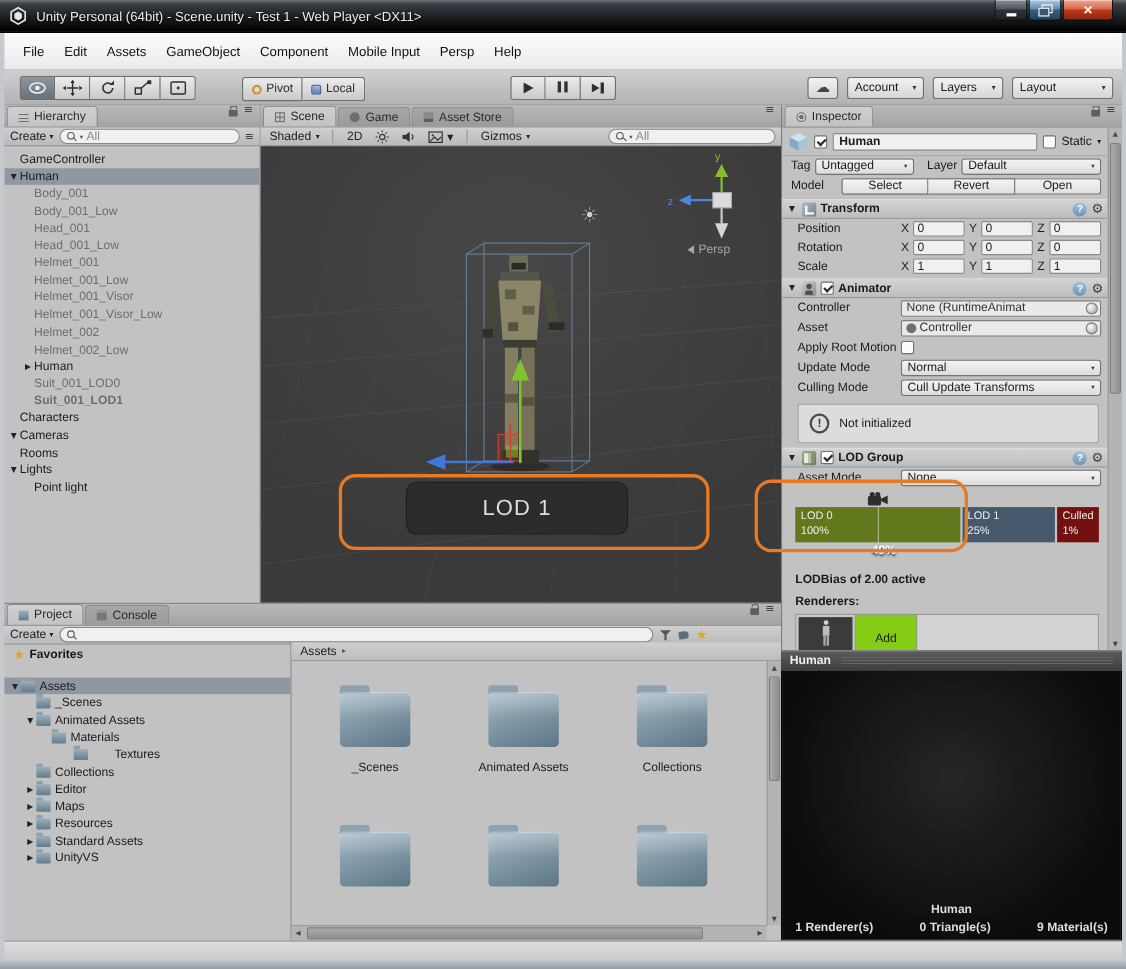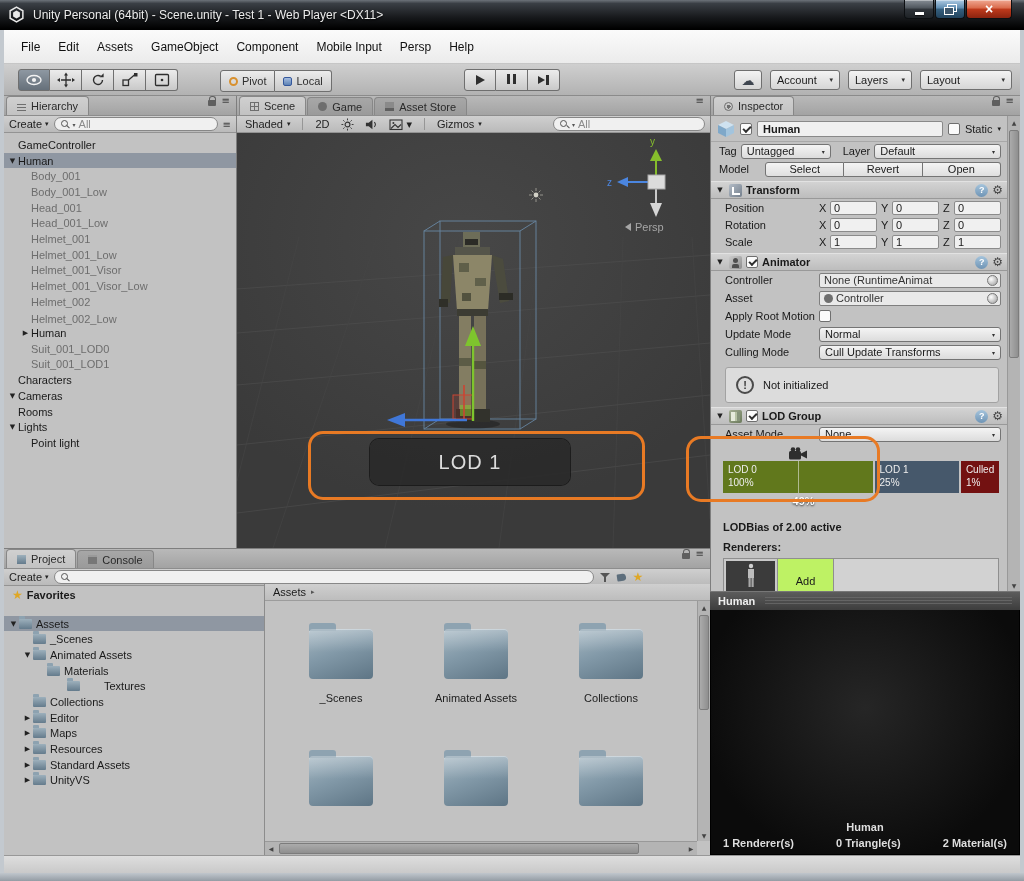--- a/index.html
+++ b/index.html
@@ -164,21 +164,21 @@
   .lodbar { display:flex; gap:2px; height:32px; }
   .lodseg { position:relative; color:#eee; font-size:10px; line-height:1.25; padding:3px 0 0 5px; overflow:hidden; }
   .lodcam { position:absolute; left:calc(27% - 10px); top:-14px; z-index:3; }
   .lodline { position:absolute; left:27%; top:0; width:1px; height:32px; background:rgba(240,240,240,.55); z-index:2; }
   .lodpos { position:absolute; left:calc(27% - 5px); top:34px; color:#fff; font-weight:bold; font-size:11px; text-shadow:0 1px 2px rgba(0,0,0,.75); }
   .biasnote { margin:0 0 8px 12px; font-weight:bold; font-size:11px; }
   .rendlabel { margin:0 0 5px 12px; font-weight:bold; font-size:11px; }
   .rendbox { margin:0 8px 0 12px; height:46px; background:#d6d6d6; border:1px solid #8f8f8f; display:flex; }
   .rthumbcell { width:54px; border-right:1px solid #8f8f8f; background:#c9c9c9; padding:2px; }
   .rthumb { width:100%; height:30px; background:#3b3b3b; display:flex; align-items:center; justify-content:center; }
-  .addcell { width:56px; border-right:1px solid #8f8f8f; display:flex; align-items:center; justify-content:center; background:#bef264; font-size:11px; }
+  .addcell { width:56px; border-right:1px solid #8f8f8f; display:flex; align-items:center; justify-content:center; background:#84cc16; font-size:11px; }
   .rendrest { flex:1; background:#d2d2d2; }
 
   
   .preview { left:710px; top:591px; width:310px; height:264px; }
   .preview-head { height:19px; background:linear-gradient(#5c5c5c,#3d3d3d); border-top:1px solid #777; display:flex; align-items:center; padding:0 8px; color:#eee; font-weight:bold; font-size:11px; gap:10px; }
   .preview-grip { flex:1; height:9px; background:repeating-linear-gradient(0deg,transparent 0 2px,#6e6e6e 2px 3px); opacity:.7; }
   .preview-body { position:absolute; top:19px; left:0; right:0; bottom:0; background:radial-gradient(ellipse at 50% 40%, #262626, #0b0b0b 75%); border:1px solid #000; border-top:none; }
   .preview-info { position:absolute; left:0; right:0; bottom:5px; color:#dedede; }
   .preview-name { text-align:center; font-weight:bold; margin-bottom:4px; font-size:11px; }
   .preview-stats { display:flex; justify-content:space-between; padding:0 12px; font-weight:bold; font-size:11px; }
@@ -403,21 +403,21 @@
           <span class="tlabel">Helmet_002_Low</span>
         </div>
         <div class="trow" style="padding-left: 16px;">
           <span class="arr">▶</span>
           <span class="tlabel">Human</span>
         </div>
         <div class="trow dim" style="padding-left: 16px;">
           <span class="arr"></span>
           <span class="tlabel">Suit_001_LOD0</span>
         </div>
-        <div class="trow dim" style="padding-left: 16px;">
+        <div class="trow dim" style="padding-left: 16px; font-weight: bold;">
           <span class="arr"></span>
           <span class="tlabel">Suit_001_LOD1</span>
         </div>
         <div class="trow" style="padding-left: 3px;">
           <span class="arr"></span>
           <span class="tlabel">Characters</span>
         </div>
         <div class="trow" style="padding-left: 3px;">
           <span class="arr">▼</span>
           <span class="tlabel">Cameras</span>
@@ -799,21 +799,21 @@
     <div class="preview-head">
       <span>Human</span>
       <span class="preview-grip"></span>
     </div>
     <div class="preview-body">
       <div class="preview-info">
         <div class="preview-name">Human</div>
         <div class="preview-stats" id="preview-stats">
             <span class="pstat">1 Renderer(s)</span>
             <span class="pstat">0 Triangle(s)</span>
-            <span class="pstat">2 Material(s)</span>
+            <span class="pstat">9 Material(s)</span>
           </div>
       </div>
     </div>
   </div>
 
   <div class="panel project">
     <div class="tabstrip">
       <span id="proj-tabs" class="tabsrow">
           <div class="tab active">
             <span class="tabicon ti-project"></span>

